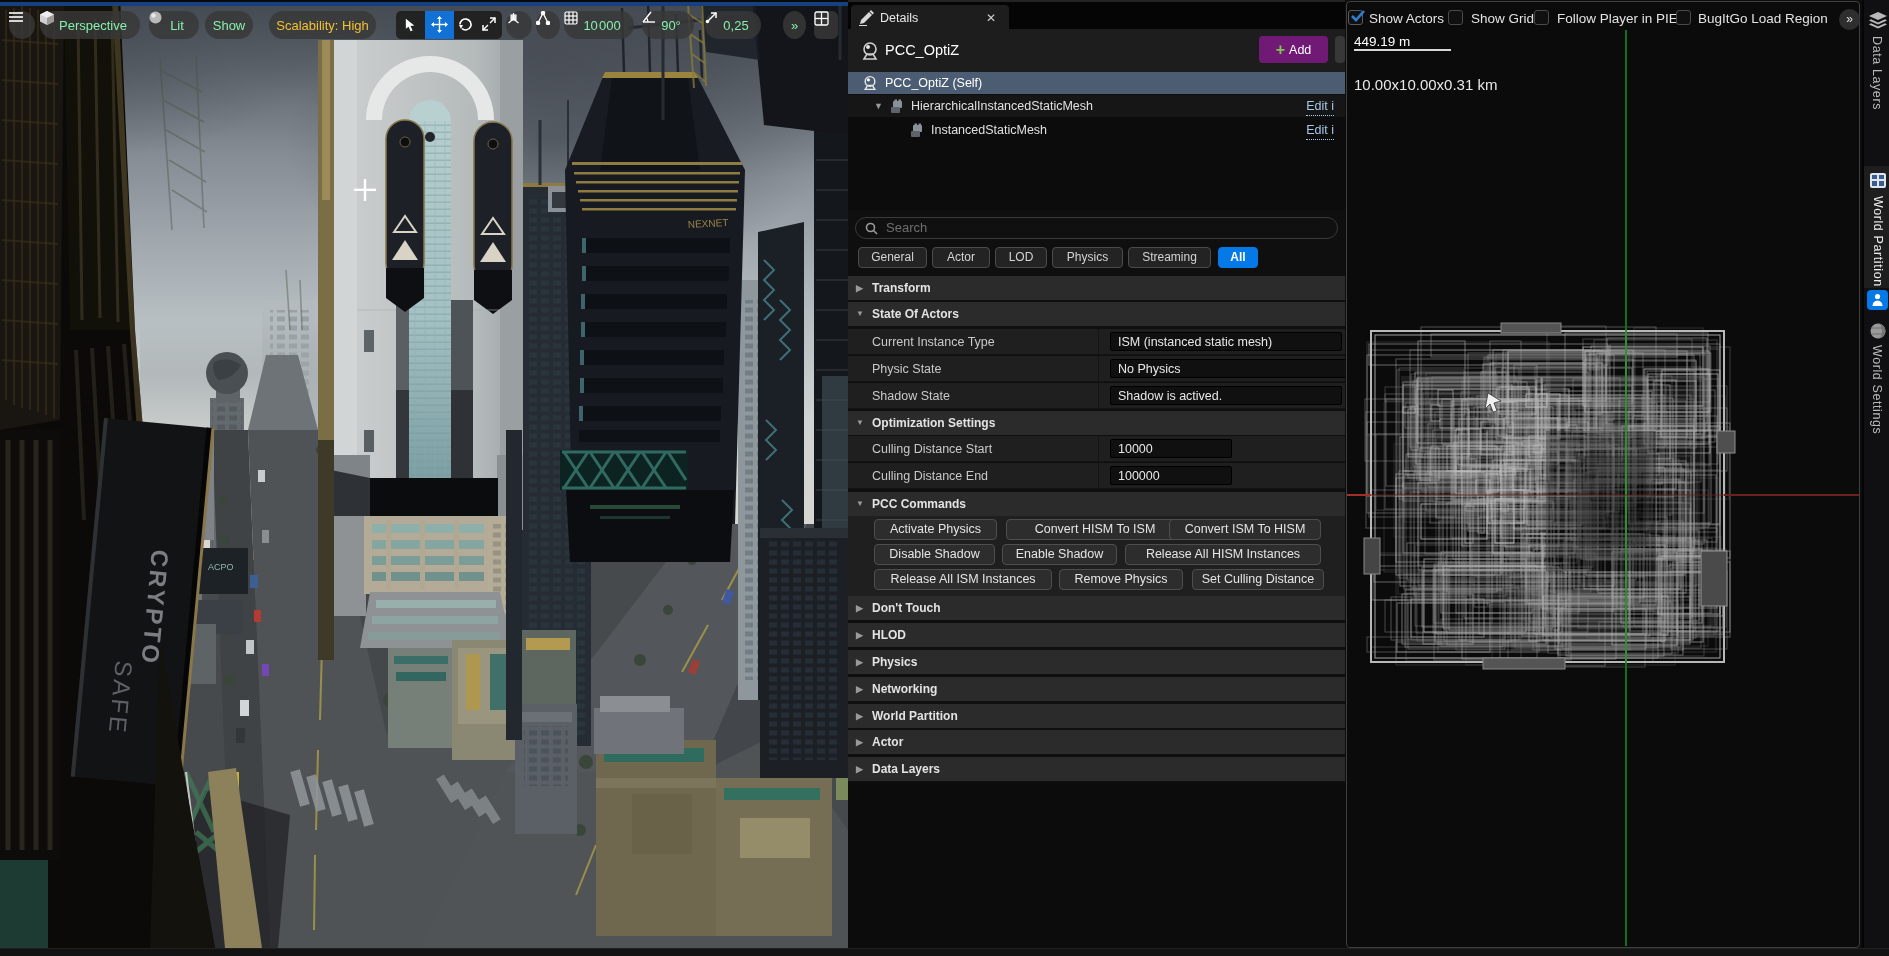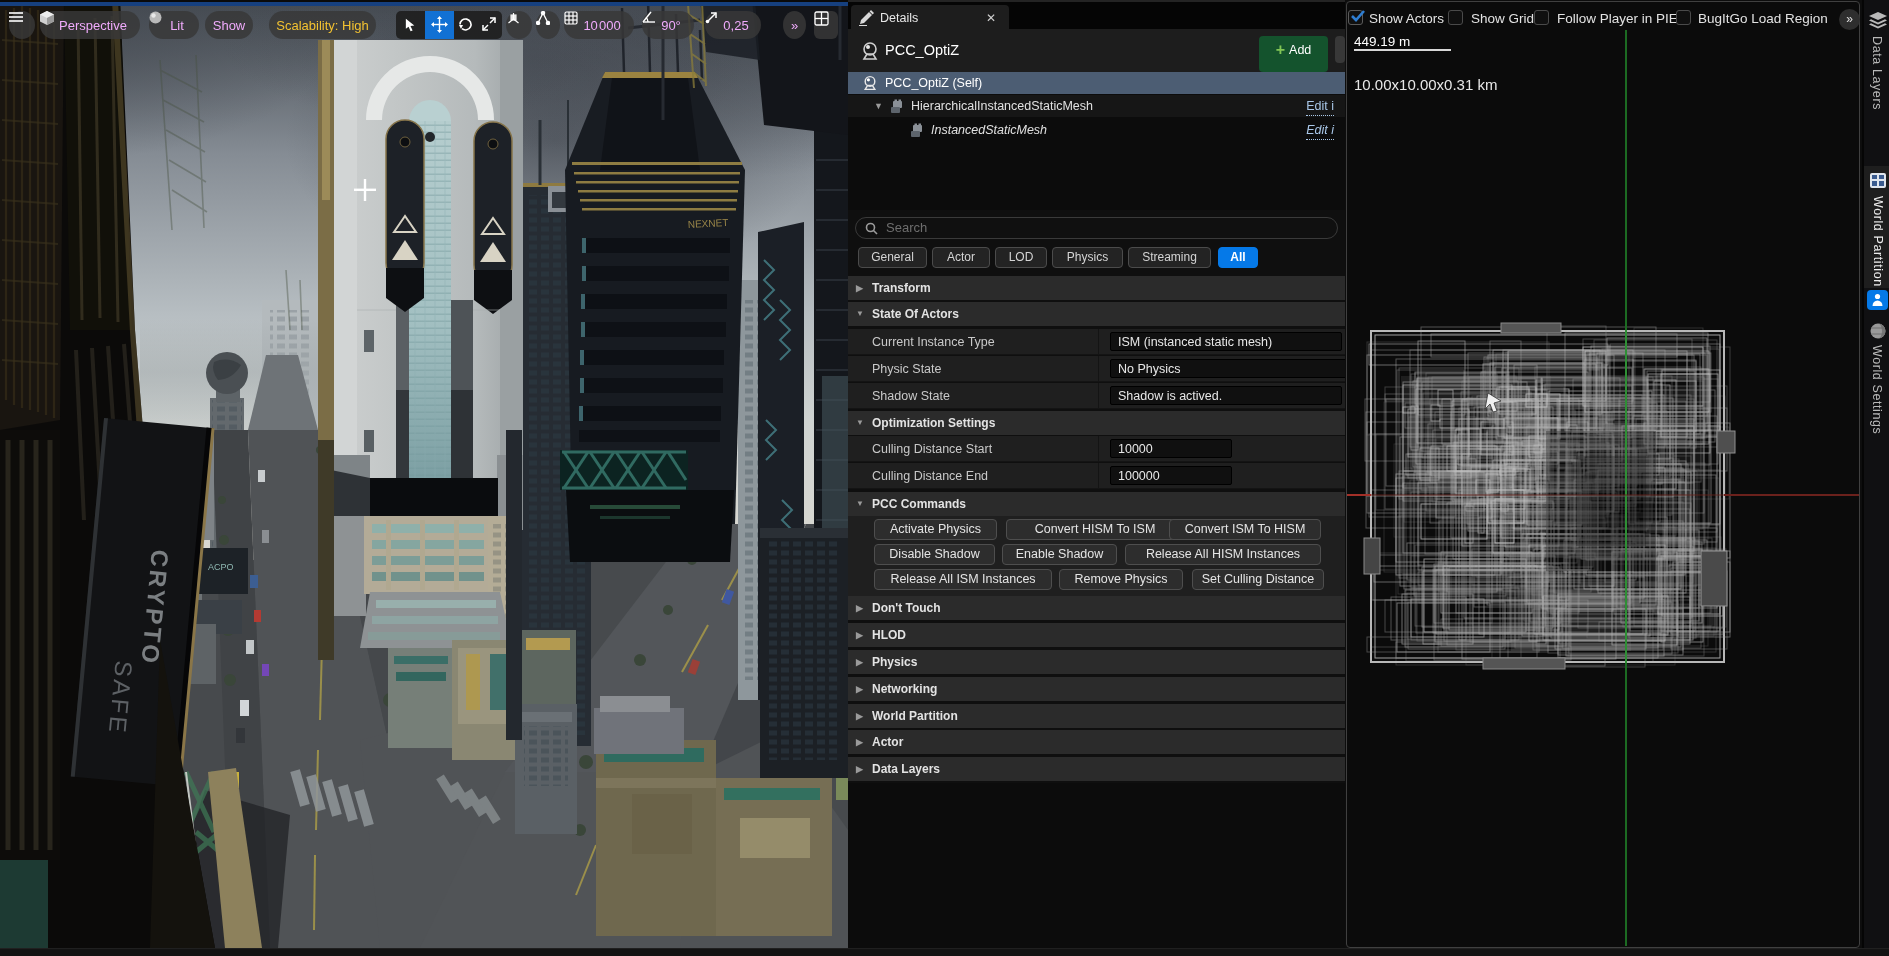--- a/index.html
+++ b/index.html
@@ -3,34 +3,34 @@
 * { margin:0; padding:0; box-sizing:border-box; }
 html,body { width:1889px; height:956px; overflow:hidden; background:#000; }
 body { font-family:"Liberation Sans", sans-serif; -webkit-font-smoothing:antialiased; }
 #app { position:relative; width:1889px; height:956px; background:#0b0b0b; }
 
 
 #viewport { position:absolute; left:0; top:0; width:848px; height:948px; overflow:hidden; background:#20242a; }
 #viewport svg { position:absolute; left:0; top:0; }
 #vp-toolbar { position:absolute; left:0; top:2px; width:100%; height:44px; }
 .vtop { position:absolute; left:0; top:0; width:848px; height:4px; background:#16407f; }
-.pill { position:absolute; top:9px; height:28px; border-radius:14px; background:rgba(56,56,56,0.84); color:#f0abfc; font-size:13px; white-space:nowrap; display:flex; align-items:center; justify-content:center; }
+.pill { position:absolute; top:9px; height:28px; border-radius:14px; background:rgba(56,56,56,0.84); color:#86efac; font-size:13px; white-space:nowrap; display:flex; align-items:center; justify-content:center; }
 .pill .ic { display:inline-flex; align-items:center; margin-right:6px; }
 .sqbtn { position:absolute; top:9px; height:28px; background:rgba(30,30,30,0.9); color:#fff; }
 .yellow { color:#f3c231; }
 
 
 #details { position:absolute; left:848px; top:0; width:497px; height:948px; background:#0f0f0f; font-size:12px; color:#c0c0c0; }
 #d-tabbar { position:absolute; left:0; top:0; width:100%; height:29px; background:#050505; border-top:2px solid #242424;}
 #d-tab { position:absolute; left:3px; top:3px; width:158px; height:26px; background:#1d1d1d; border-radius:4px 4px 0 0; color:#e8e8e8; }
 #d-tab .txt { position:absolute; left:29px; top:6px; font-size:12.5px; }
 #d-tab .x { position:absolute; left:135px; top:6px; color:#cfcfcf; font-size:12px; }
 #d-head { position:absolute; left:0; top:29px; width:100%; height:43px; background:#1d1d1d; }
 #d-head .name { position:absolute; left:37px; top:13px; font-size:14.5px; color:#fff; }
-.btn-add { position:absolute; left:411px; top:7px; width:69px; height:36px; background:#14532d; border-radius:4px; color:#fff; text-align:center; line-height:27px; font-size:12.5px; }
+.btn-add { position:absolute; left:411px; top:7px; width:69px; height:27px; background:#701a75; border-radius:4px; color:#fff; text-align:center; line-height:27px; font-size:12.5px; }
 .btn-add2 { position:absolute; left:487px; top:7px; width:10px; height:27px; background:#383838; border-radius:4px; }
 .plus { color:#81c555; font-size:16px; font-weight:bold; margin-right:4px; vertical-align:-1px;}
 #d-tree { position:absolute; left:0; top:72px; width:100%; height:138px; background:#0c0c0c; }
 .trow { position:absolute; left:0; width:100%; height:22px; line-height:22px; color:#dcdcdc; font-size:12.5px; }
 .trow.sel { background:#4c5d73; }
 .trow .edit { position:absolute; right:11px; top:0; color:#a9c7e8; border-bottom:1px dotted #a9c7e8; line-height:19px; height:19px;}
 #d-search { position:absolute; left:7px; top:217px; width:483px; height:22px; background:#101010; border:1px solid #3a3a3a; border-radius:11px; color:#6e6e6e; font-size:13px; line-height:20px; }
 #d-filters { position:absolute; left:0; top:247px; width:100%; height:22px; }
 .fbtn { position:absolute; top:0; height:21px; background:#232323; border:1px solid #4b4b4b; border-radius:4px; color:#d4d4d4; font-size:12px; text-align:center; line-height:19px; }
 .fbtn.all { background:#0579e8; border-color:#0579e8; color:#fff; font-weight:bold; }
@@ -689,21 +689,21 @@
     <span style="position:absolute;left:26px;top:0px;color:#9a9a9a;font-size:9px;">▼</span>
     <svg width="15" height="14" viewBox="0 0 15 14" style="position:absolute;left:42px;top:4px">
             <rect x="3" y="2" width="9" height="7" rx="1" fill="#8a9097"></rect>
             <rect x="4.5" y="0.5" width="2.5" height="2" fill="#8a9097"></rect>
             <rect x="8.5" y="0.5" width="2.5" height="2" fill="#8a9097"></rect>
             <rect x="1" y="8" width="9" height="6" rx="1" fill="#5d646c"></rect>
           </svg>
     <span style="position:absolute;left:63px;color:#e0e0e0;">HierarchicalInstancedStaticMesh</span>
     <span class="edit" style="top:2px;">Edit i</span>
   </div>
-  <div class="trow" style="top:47px;font-style:italic;">
+  <div class="trow" style="top:47px;">
     <svg width="15" height="14" viewBox="0 0 15 14" style="position:absolute;left:62px;top:4px">
             <rect x="3" y="2" width="9" height="7" rx="1" fill="#8a9097"></rect>
             <rect x="4.5" y="0.5" width="2.5" height="2" fill="#8a9097"></rect>
             <rect x="8.5" y="0.5" width="2.5" height="2" fill="#8a9097"></rect>
             <rect x="1" y="8" width="9" height="6" rx="1" fill="#5d646c"></rect>
           </svg>
     <span style="position:absolute;left:83px;color:#e0e0e0;">InstancedStaticMesh</span>
     <span class="edit" style="top:2px;">Edit i</span>
   </div>
  </div>

